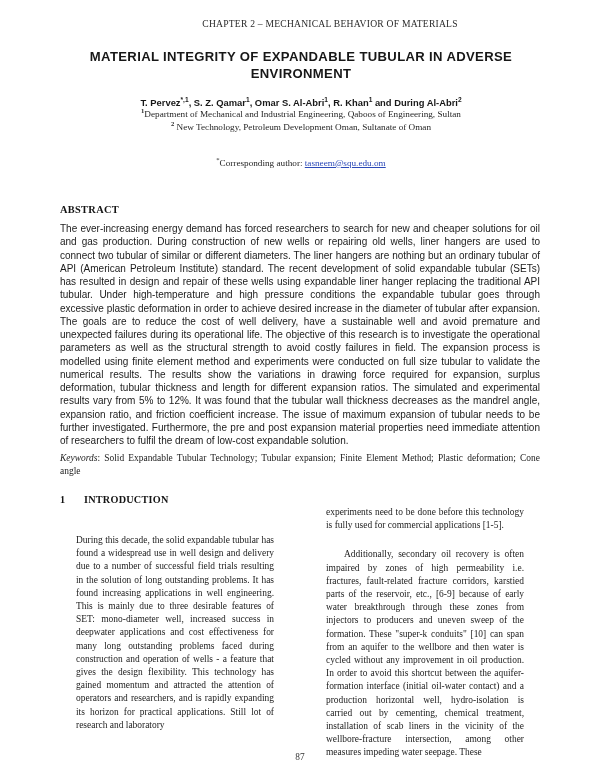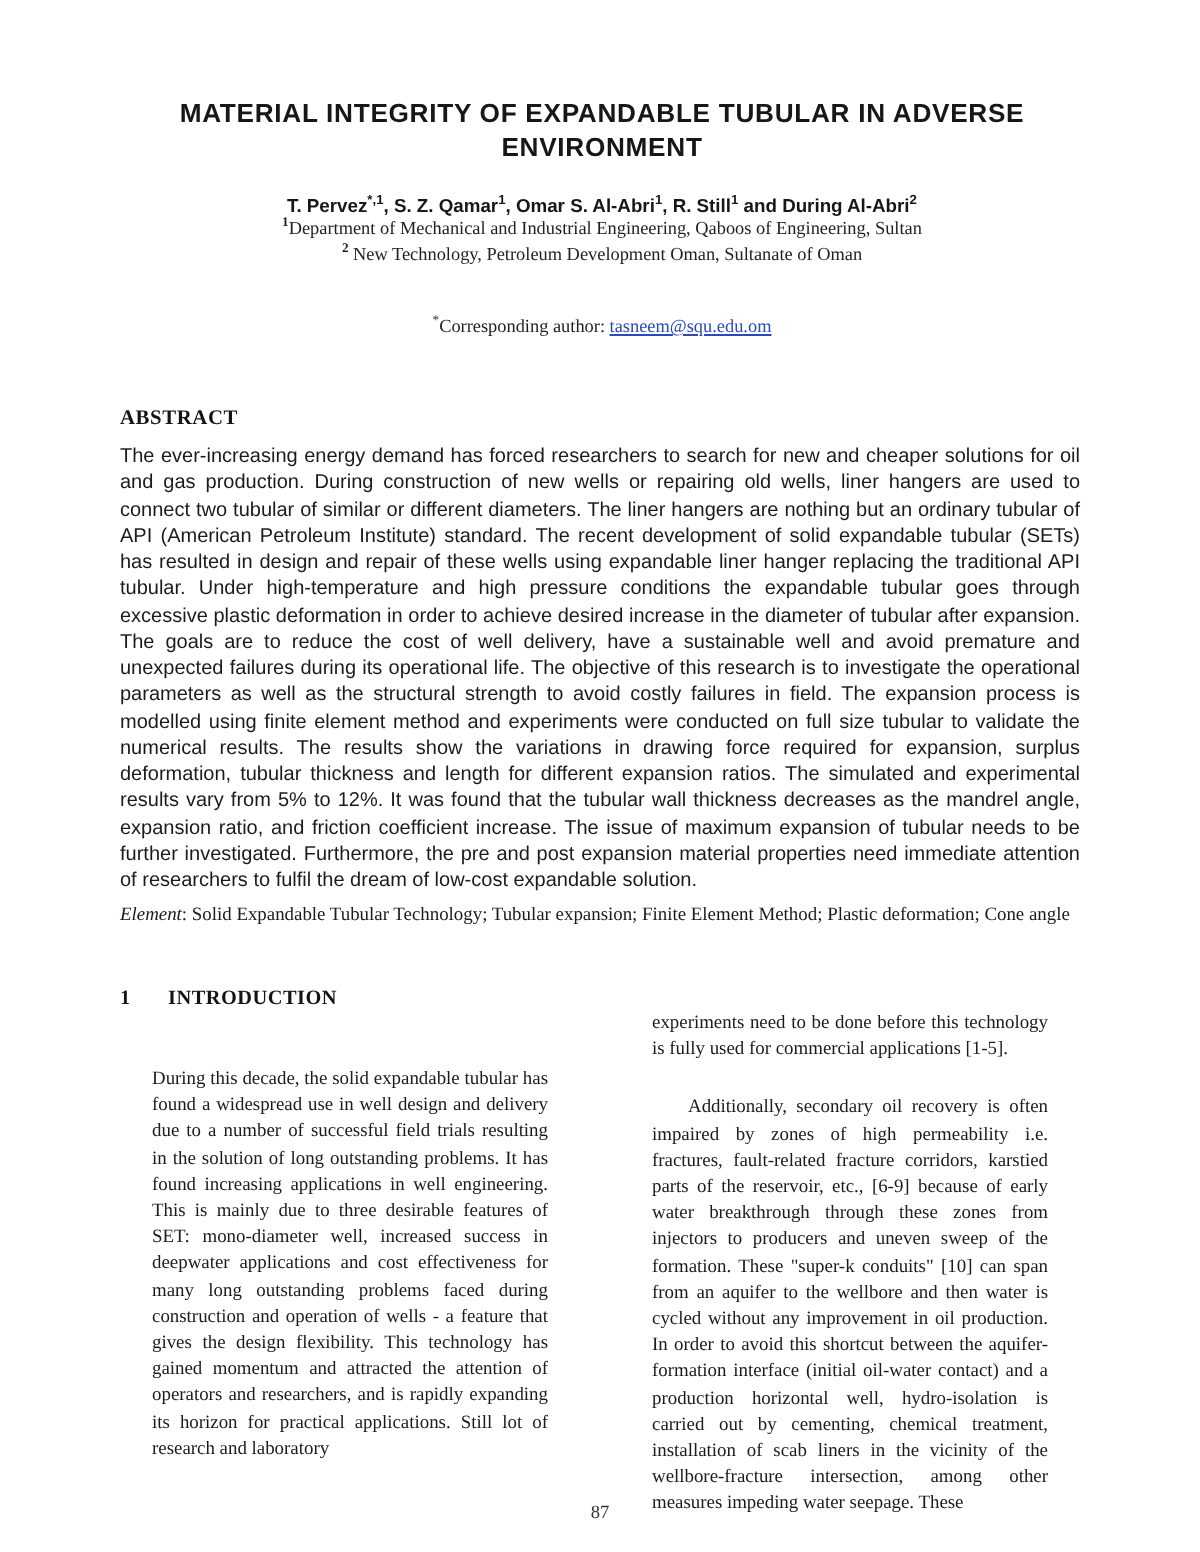--- a/index.html
+++ b/index.html
@@ -196,45 +196,46 @@
     font-family: Liberation Serif, serif;
     font-size: 9.3px;
     color: #333333;
   }
 </style>
 </head>
 <body>
 
 <div class="page">
 
+  <div class="running-header">CHAPTER 2 – MECHANICAL BEHAVIOR OF MATERIALS</div>
 
   <div class="title-block">
     <h1 class="paper-title">MATERIAL INTEGRITY OF EXPANDABLE TUBULAR IN ADVERSE ENVIRONMENT</h1>
   </div>
 
   <div class="authors">
-    <span><span>T. Pervez</span><sup>*,1</sup></span><span>, </span><span><span>S. Z. Qamar</span><sup>1</sup></span><span>, </span><span><span>Omar S. Al-Abri</span><sup>1</sup></span><span>, </span><span><span>R. Still</span><sup>1</sup></span><span> and </span><span><span>During Al-Abri</span><sup>2</sup></span>
+    <span><span>T. Pervez</span><sup>*,1</sup></span><span>, </span><span><span>S. Z. Qamar</span><sup>1</sup></span><span>, </span><span><span>Omar S. Al-Abri</span><sup>1</sup></span><span>, </span><span><span>R. Khan</span><sup>1</sup></span><span> and </span><span><span>During Al-Abri</span><sup>2</sup></span>
   </div>
 
   <div class="affiliations">
     <span class="aff-line"><sup>1</sup><span>Department of Mechanical and Industrial Engineering, Qaboos of Engineering, Sultan</span></span>
     <span class="aff-line"><sup>2</sup> <span>New Technology, Petroleum Development Oman, Sultanate of Oman</span></span>
   </div>
 
   <div class="corresponding">
     <sup>*</sup><span>Corresponding author:</span>
     <a class="email-link" href="#">tasneem@squ.edu.om</a>
   </div>
 
   <div class="abstract-heading">ABSTRACT</div>
 
   <div class="abstract-body">The ever-increasing energy demand has forced researchers to search for new and cheaper solutions for oil and gas production. During construction of new wells or repairing old wells, liner hangers are used to connect two tubular of similar or different diameters. The liner hangers are nothing but an ordinary tubular of API (American Petroleum Institute) standard.  The recent development of solid expandable tubular (SETs) has resulted in design and repair of these wells using expandable liner hanger replacing the traditional API tubular. Under high-temperature and high pressure conditions the expandable tubular goes through excessive plastic deformation in order to achieve desired increase in the diameter of tubular after expansion. The goals are to reduce the cost of well delivery, have a sustainable well and avoid premature and unexpected failures during its operational life. The objective of this research is to investigate the operational parameters as well as the structural strength to avoid costly failures in field. The expansion process is modelled  using finite element method and experiments were conducted on full size tubular to validate the  numerical results. The results show the variations in drawing force required for expansion, surplus deformation, tubular thickness and length for different expansion ratios. The simulated and experimental results vary from 5% to 12%. It was found that the tubular wall thickness decreases as the mandrel angle, expansion ratio, and friction coefficient increase. The issue of maximum expansion of tubular needs to be further investigated. Furthermore, the pre and post expansion material properties need immediate attention of researchers to fulfil the dream of low-cost expandable solution.</div>
 
   <div class="keywords">
-    <span class="kw-label">Element</span><span>: </span><span>Solid Expandable Tubular Technology; Tubular expansion; Finite Element Method; Plastic deformation; Cone angle</span>
+    <span class="kw-label">Keywords</span><span>: </span><span>Solid Expandable Tubular Technology; Tubular expansion; Finite Element Method; Plastic deformation; Cone angle</span>
   </div>
 
   <div class="section-heading">
     <span class="sec-num">1</span><span>INTRODUCTION</span>
   </div>
 
   <div class="col-left">
     <p>During this decade, the  solid expandable tubular has found a widespread use in well design and delivery  due to a number of successful field trials resulting in the solution of long outstanding problems.  It has found increasing applications in well engineering. This is mainly due to three desirable features of SET: mono-diameter well, increased success in deepwater applications and cost effectiveness for many long outstanding problems faced during construction and operation of wells - a feature that gives the design flexibility. This technology has gained momentum and attracted the attention of operators and researchers, and is rapidly expanding its horizon for practical applications. Still lot of research and laboratory</p>
   </div>
 

